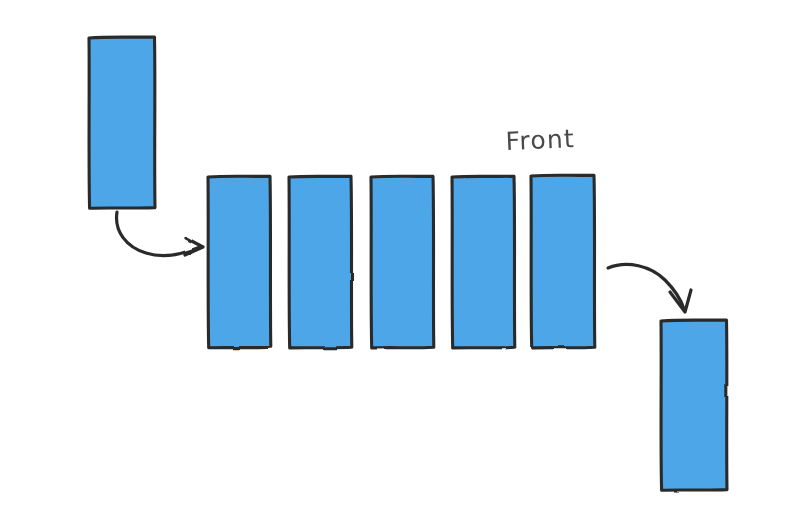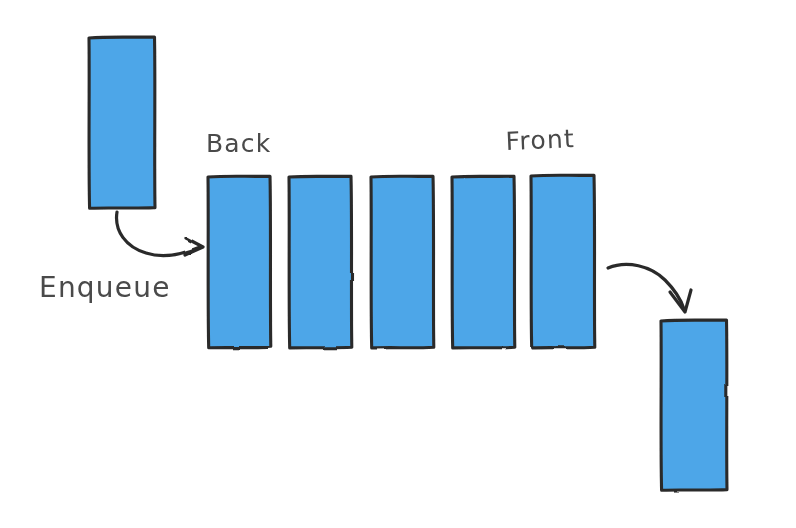--- a/index.html
+++ b/index.html
@@ -113,20 +113,18 @@
       </g>
 
       <g>
         <path d="M 608 268 C 627 260, 651 266, 665 280 C 675 290, 681 300, 684 309" fill="none" stroke="#2b2b2b" stroke-width="3.2" stroke-linecap="round"></path>
         <path d="M 670 292 L 685 312 L 691 290" fill="none" stroke="#2b2b2b" stroke-width="3.2" stroke-linecap="round" stroke-linejoin="round"></path>
       </g>
 
     </g>
   </svg>
 
-  <div class="hand-label" id="label-back">Back</div>
 
   <div class="hand-label" id="label-front">Front</div>
 
-  <div class="hand-label" id="label-enqueue">Enqueue</div>
 
 
 </div>
 
 </body></html>

